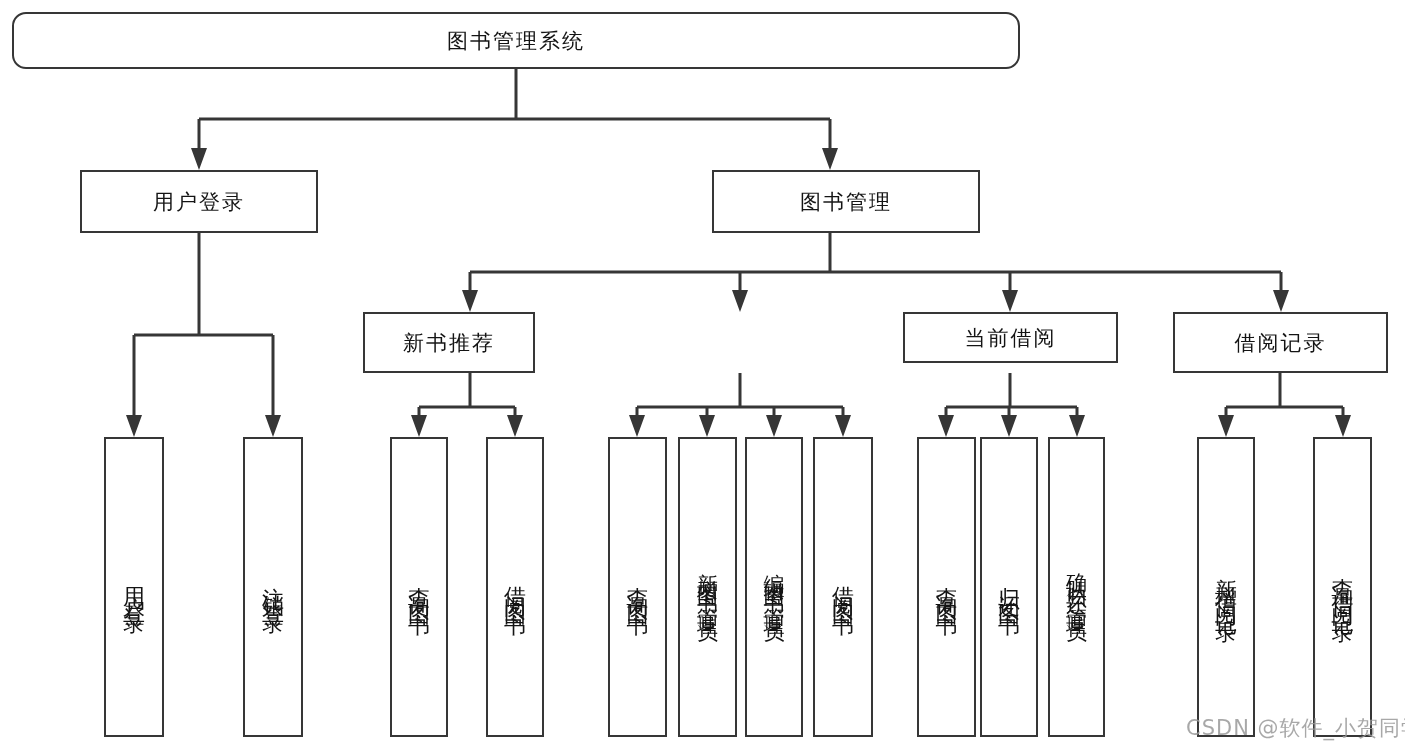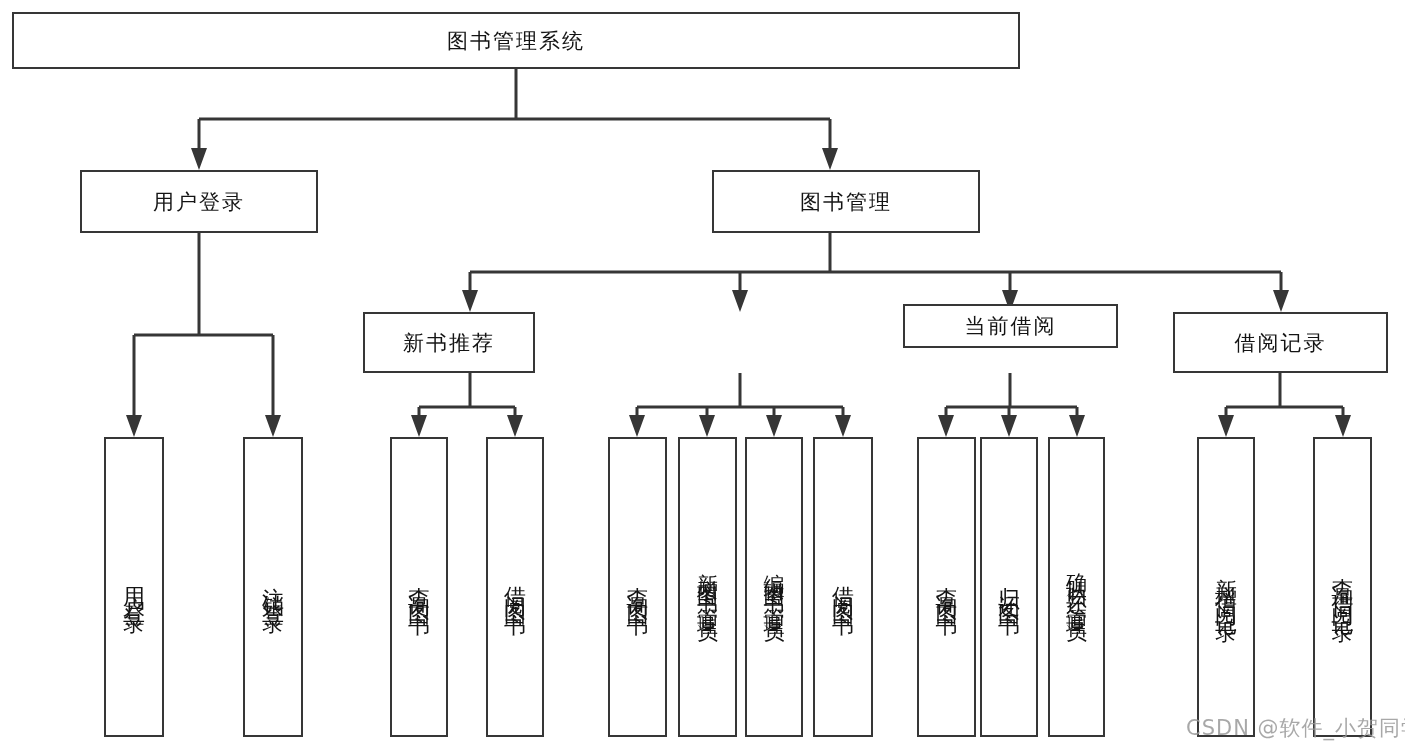--- a/index.html
+++ b/index.html
@@ -21,28 +21,28 @@
   .vbox{
     position:absolute;box-sizing:border-box;
     background:#ffffff;border:2.5px solid #363636;
     display:flex;align-items:center;justify-content:center;
     writing-mode:vertical-rl;text-orientation:mixed;
     font-size:22px;color:#141414;letter-spacing:9px;
     top:437px;height:300px;width:59px;
   }
   .vbox.long{letter-spacing:7px;font-size:21px;}
   
-  #n-root{left:12px;top:12px;width:1008px;height:57px;}
+  #n-root{left:12px;top:12px;width:1008px;height:57px;border-radius:14px;}
   
   #n-userlogin{left:80px;top:170px;width:238px;height:63px;}
   #n-bookmgmt{left:712px;top:170px;width:268px;height:63px;}
   
   #n-newrec{left:363px;top:312px;width:172px;height:61px;}
   #n-borrow{left:633px;top:312px;width:215px;height:61px;}
-  #n-current{left:903px;top:304px;width:215px;height:44px;}
+  #n-current{left:903px;top:312px;width:215px;height:51px;}
   #n-record{left:1173px;top:312px;width:215px;height:61px;}
   
   #lf-0{left:104px;width:60px;}
   #lf-1{left:243px;width:60px;}
   #lf-2{left:390px;width:58px;}
   #lf-3{left:486px;width:58px;}
   #lf-4{left:608px;width:59px;}
   #lf-5{left:678px;width:59px;}
   #lf-6{left:745px;width:58px;}
   #lf-7{left:813px;width:60px;}

